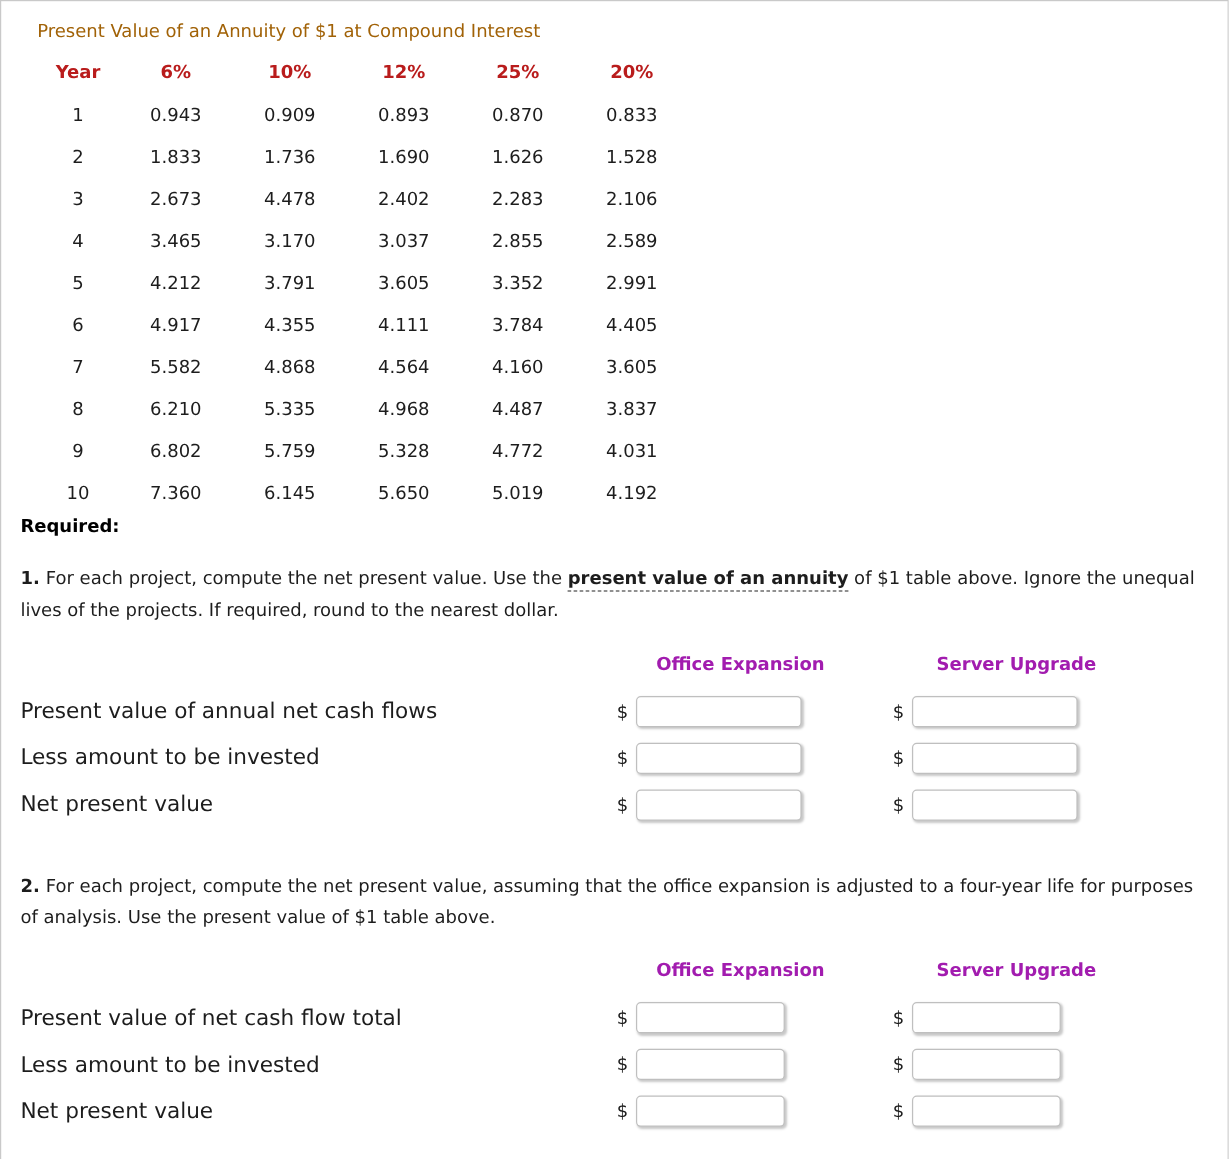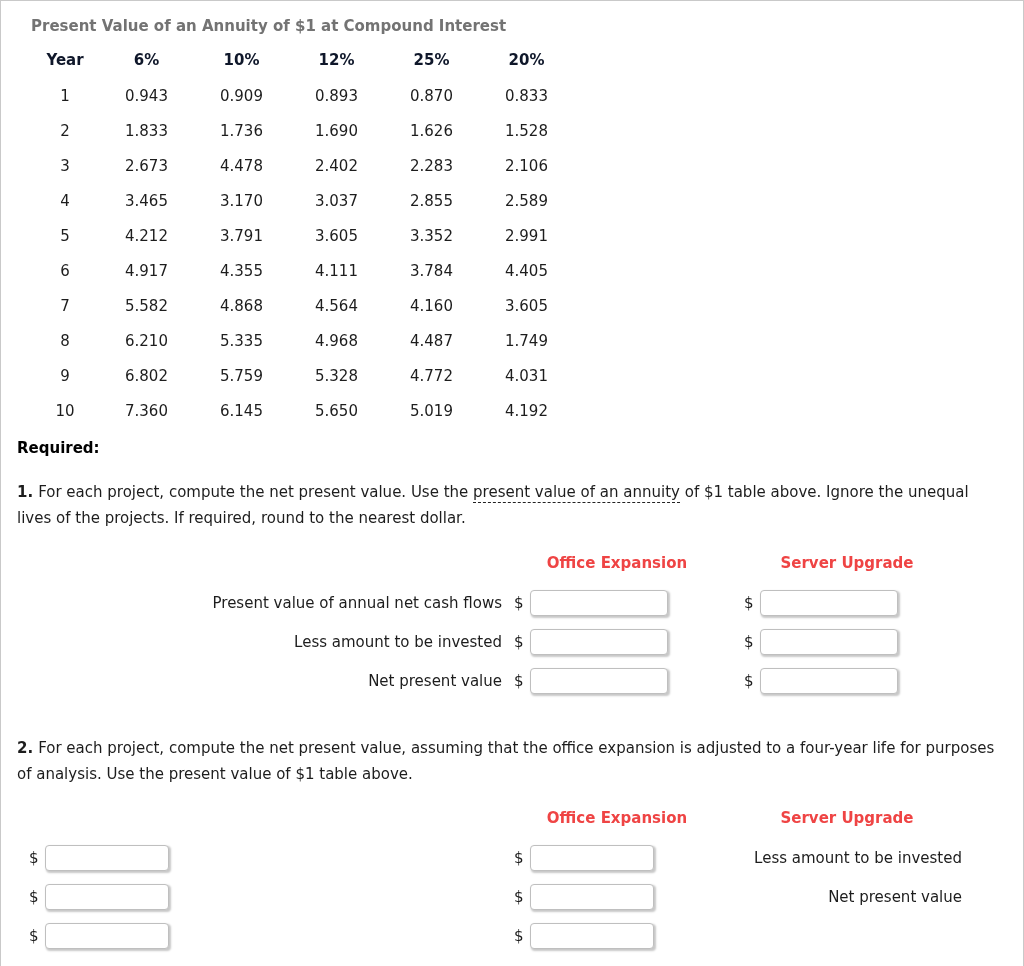--- a/index.html
+++ b/index.html
@@ -12,85 +12,83 @@
   .page {
     width: 1024px;
     min-height: 966px;
     background: #ffffff;
     border: 1px solid #c9c9c9;
     padding: 10px 16px 28px 16px;
   }
 
   
   .pv-title {
-    font-weight: bold;
+    font-weight: normal;
     font-size: 15px;
     padding: 6px 0 8px 14px;
-    color: #737373;
+    color: #a16207;
   }
   table.pv {
     border-collapse: collapse;
     margin-left: 14px;
   }
   table.pv th {
     font-weight: bold;
     text-align: center;
     font-size: 15px;
     padding: 8px 0 10px 0;
-    color: #0f172a;
+    color: #b91c1c;
   }
   table.pv td {
     text-align: center;
     font-size: 15px;
     padding: 8px 0 9px 0;
   }
 
   
   .required-label {
     font-weight: bold;
     font-size: 15px;
-    margin-top: 10px;
     color: #000;
   }
   .note {
     margin-top: 20px;
     font-size: 15px;
   }
   .question {
     margin-top: 22px;
     font-size: 15px;
     line-height: 1.75;
     max-width: 1000px;
   }
   .q-number { font-weight: bold; margin-right: 5px; }
   .glossary {
-    font-weight: normal;
+    font-weight: bold;
     border-bottom: 1px dashed #222;
     padding-bottom: 1px;
   }
 
   
   .answer-grid {
     display: grid;
     grid-template-columns: 485px 230px 230px;
     align-items: center;
     row-gap: 11px;
     margin-top: 22px;
   }
   .ag-header {
     font-weight: bold;
     text-align: center;
     font-size: 15px;
     padding-bottom: 6px;
-    color: #ef4444;
+    color: #a21caf;
   }
   .ag-label {
-    font-size: 15px;
+    font-size: 18px;
     padding-left: 0px;
-    text-align: right;
   }
   .ag-input {
     display: flex;
     align-items: center;
     gap: 6px;
     padding-left: 12px;
     height: 28px;
   }
   .dollar { font-size: 15px; }
   input.answer {
@@ -189,21 +187,21 @@
           <td>4.564</td>
           <td>4.160</td>
           <td>3.605</td>
       </tr>
       <tr>
         <td>8</td>
           <td>6.210</td>
           <td>5.335</td>
           <td>4.968</td>
           <td>4.487</td>
-          <td>1.749</td>
+          <td>3.837</td>
       </tr>
       <tr>
         <td>9</td>
           <td>6.802</td>
           <td>5.759</td>
           <td>5.328</td>
           <td>4.772</td>
           <td>4.031</td>
       </tr>
       <tr>
@@ -257,20 +255,21 @@
     </div>
   </div>
 
   <p class="question" style="margin-top:40px;"><span class="q-number">2.</span><span>For each project, compute the net present value, assuming that the office expansion is adjusted to a four-year life for purposes of analysis. Use the present value of $1 table above.</span></p>
 
   <div class="answer-grid q2">
     <div></div>
     <div class="ag-header">Office Expansion</div>
     <div class="ag-header">Server Upgrade</div>
 
+    <div class="ag-label">Present value of net cash flow total</div>
     <div class="ag-input">
       <span class="dollar">$</span>
       <input class="answer" type="text" value="" style="">
     </div>
     <div class="ag-input">
       <span class="dollar">$</span>
       <input class="answer" type="text" value="" style="">
     </div>
 
     <div class="ag-label">Less amount to be invested</div>

